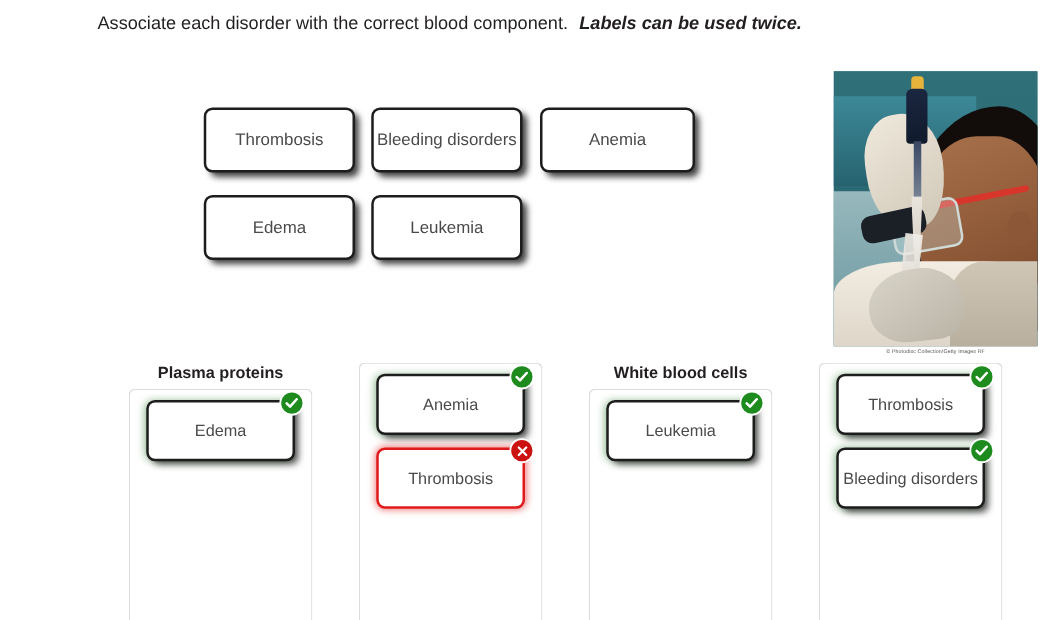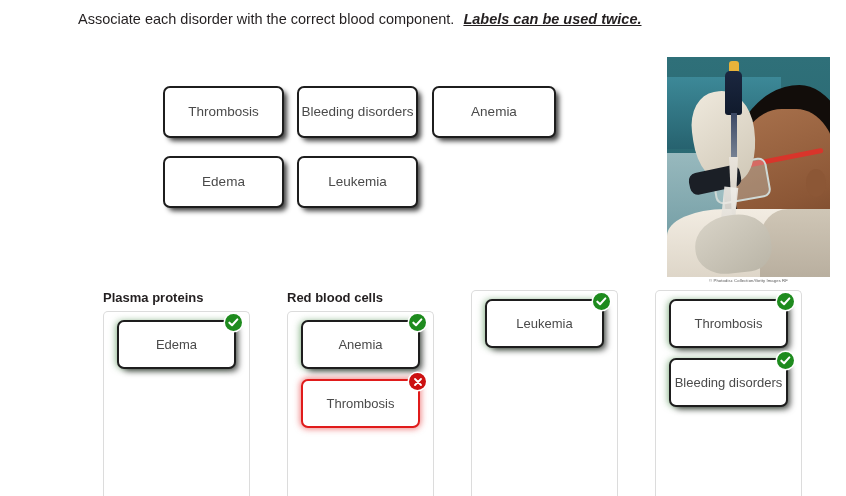--- a/index.html
+++ b/index.html
@@ -24,21 +24,20 @@
     width: 740px;
     font-size: 14.5px;
     color: #231f20;
     line-height: 20px;
     white-space: nowrap;
   }
   #prompt .hint {
     font-style: italic;
     font-weight: bold;
     margin-left: 9px;
-    text-decoration: underline;
   }
 
   
   #label-bank {
     position: absolute;
     left: 163px;
     top: 86px;
     width: 420px;
     height: 130px;
   }
@@ -241,21 +240,21 @@
   }
   .zone-col {
     width: 147px;
     display: flex;
     flex-direction: column;
   }
   .zone-title {
     font-size: 13px;
     font-weight: bold;
     color: #231f20;
-    text-align: left;
+    text-align: center;
     margin-bottom: 6px;
     white-space: nowrap;
   }
   .zone-box {
     flex: 1;
     box-sizing: border-box;
     border: 1px solid #dcdcdc;
     border-radius: 5px;
     border-bottom: none;
     border-radius: 5px 5px 0 0;
@@ -367,41 +366,41 @@
           <span>Edema</span>
           <span class="badge ok">
             <svg width="11" height="11" viewBox="0 0 12 12">
               <path d="M1.5 6.2 L4.4 9 L10.2 2.6" stroke="#ffffff" stroke-width="2.2" fill="none" stroke-linecap="round" stroke-linejoin="round"></path>
             </svg>
           </span>
         </div>
       </div>
     </div>
     <div class="zone-col">
-      <div class="zone-title">Red blood cells</div>
       <div class="zone-box">
         <div class="answer correct">
           <span>Anemia</span>
           <span class="badge ok">
             <svg width="11" height="11" viewBox="0 0 12 12">
               <path d="M1.5 6.2 L4.4 9 L10.2 2.6" stroke="#ffffff" stroke-width="2.2" fill="none" stroke-linecap="round" stroke-linejoin="round"></path>
             </svg>
           </span>
         </div>
         <div class="answer incorrect">
           <span>Thrombosis</span>
           <span class="badge bad">
             <svg width="10" height="10" viewBox="0 0 12 12">
               <path d="M2.4 2.4 L9.6 9.6 M9.6 2.4 L2.4 9.6" stroke="#ffffff" stroke-width="2.2" stroke-linecap="round"></path>
             </svg>
           </span>
         </div>
       </div>
     </div>
     <div class="zone-col">
+      <div class="zone-title">White blood cells</div>
       <div class="zone-box">
         <div class="answer correct">
           <span>Leukemia</span>
           <span class="badge ok">
             <svg width="11" height="11" viewBox="0 0 12 12">
               <path d="M1.5 6.2 L4.4 9 L10.2 2.6" stroke="#ffffff" stroke-width="2.2" fill="none" stroke-linecap="round" stroke-linejoin="round"></path>
             </svg>
           </span>
         </div>
       </div>

